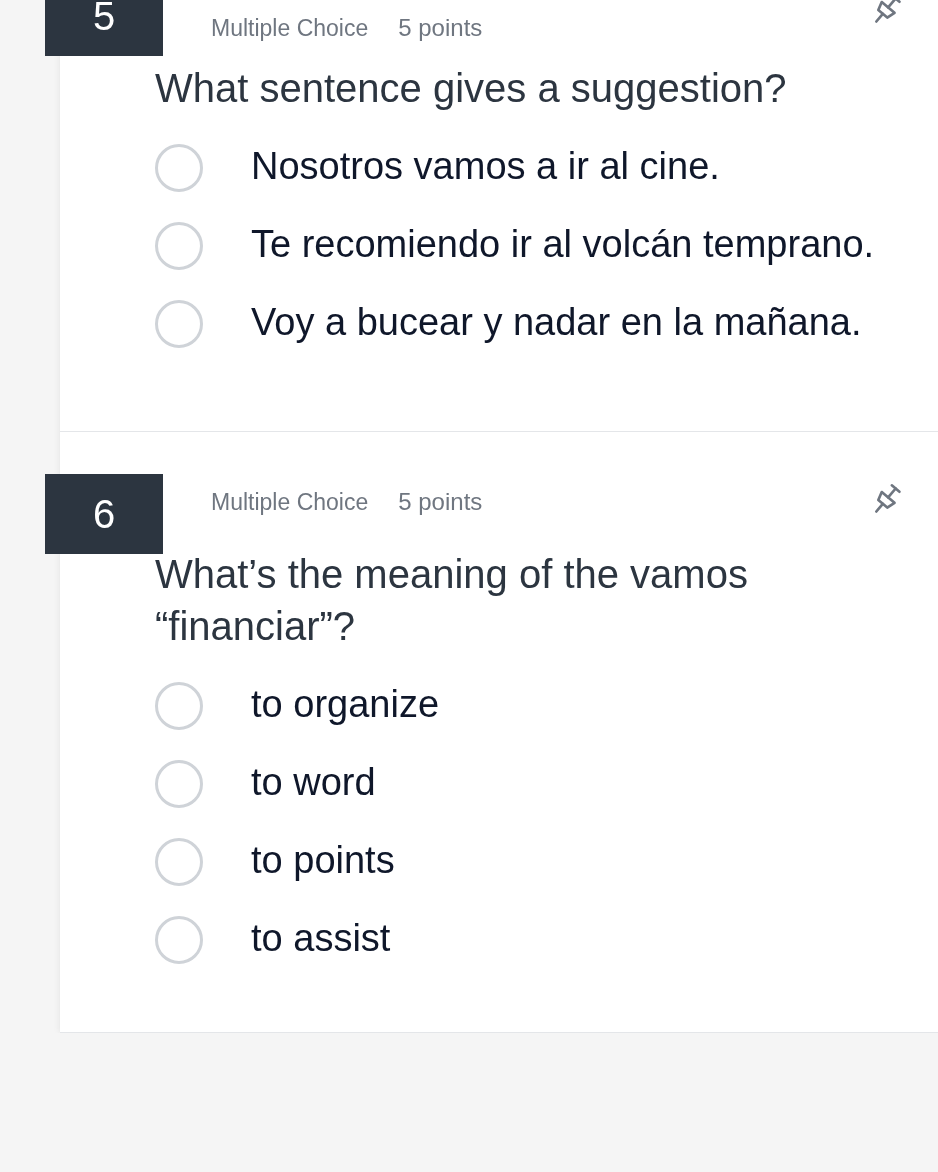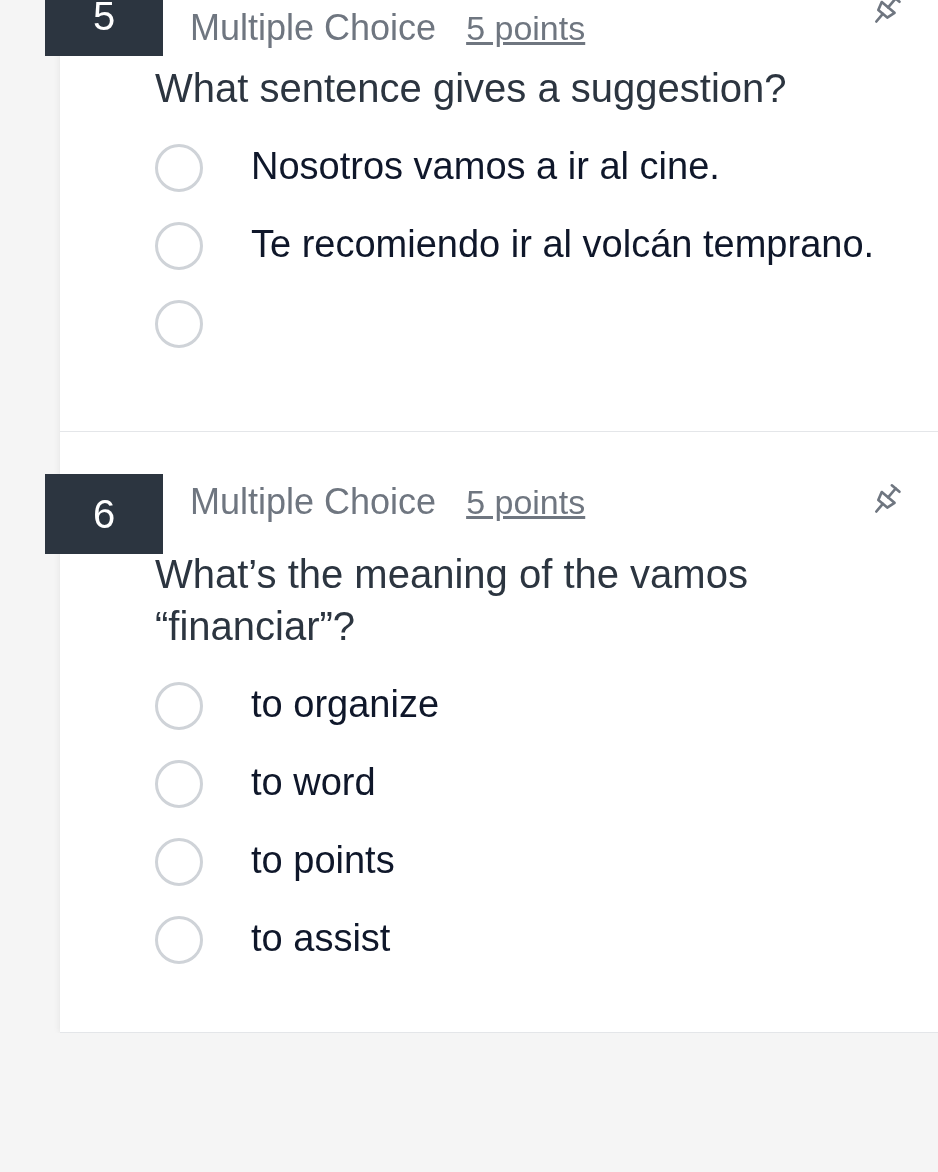--- a/index.html
+++ b/index.html
@@ -35,29 +35,28 @@
   }
   .question-block:first-child .number-badge { top: -24px; height: 80px; }
   .question-block.q2 .number-badge { top: 42px; }
   .q-header {
     display: flex;
     align-items: center;
     height: 56px;
     position: relative;
   }
   .q-type {
-    font-size: 36px;
+    font-size: 23px;
     color: #6f7680;
-    margin-left: 35px;
+    margin-left: 56px;
   }
   .q-points {
-    font-size: 34px;
+    font-size: 24px;
     color: #6f7680;
     margin-left: 30px;
-    text-decoration: underline;
   }
   .pin-icon {
     position: absolute;
     right: -8px;
     color: #6f7680;
   }
   .pin-icon svg { width: 40px; height: 40px; }
   .question-block:first-child .pin-icon { top: -10px; }
   .question-block.q2 .q-header { height: 80px; }
   .q-text {
@@ -117,20 +116,21 @@
     <div class="option-row">
       <div class="radio-circle"></div>
       <div class="option-text">Nosotros vamos a ir al cine.</div>
     </div>
     <div class="option-row">
       <div class="radio-circle"></div>
       <div class="option-text">Te recomiendo ir al volcán temprano.</div>
     </div>
     <div class="option-row">
       <div class="radio-circle"></div>
+      <div class="option-text">Voy a bucear y nadar en la mañana.</div>
     </div>
   </div>
 
   <div class="question-block q2">
     <div class="number-badge">
       <span>6</span>
     </div>
     <div class="q-header">
       <span class="q-type">Multiple Choice</span>
       <span class="q-points">5 points</span>

